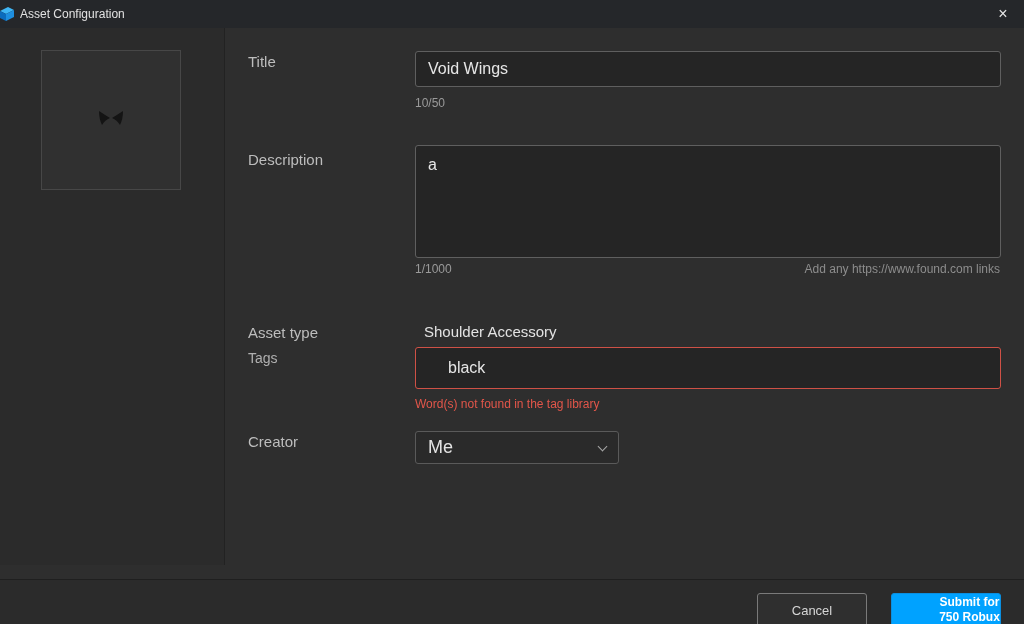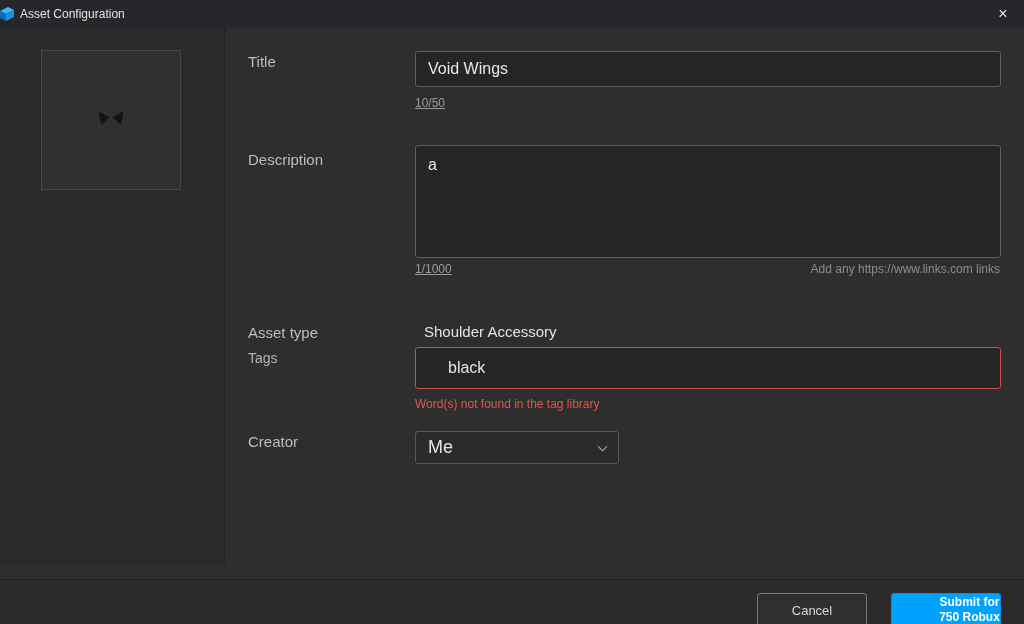--- a/index.html
+++ b/index.html
@@ -88,21 +88,20 @@
     height: 113px;
     padding: 10px 12px;
     resize: none;
     line-height: 17px;
   }
   .counter {
     position: absolute;
     left: 189px;
     font-size: 12px;
     color: #9a9a9a;
-    text-decoration: underline;
   }
   .hint {
     position: absolute;
     right: 24px;
     font-size: 12px;
     color: #8d8d8d;
   }
   .static-value {
     position: absolute;
     left: 198px; 
@@ -205,21 +204,21 @@
 
     <div class="main-panel">
 
       <label class="field-label" style="top:25px;">Title</label>
       <input class="text-input" style="top: 23px;" type="text" value="Void Wings">
       <div class="counter" style="top:68px;">10/50</div>
 
       <label class="field-label" style="top:123px;">Description</label>
       <textarea class="text-area" style="top: 117px;">a</textarea>
       <div class="counter" style="top:234px;">1/1000</div>
-      <div class="hint" style="top:234px;">Add any https://www.links.com links</div>
+      <div class="hint" style="top:234px;">Add any https://www.found.com links</div>
 
       <label class="field-label" style="top:296px;">Asset type</label>
       <div class="static-value" style="top:295px;">Shoulder Accessory</div>
 
       <label class="field-label" style="top:322px; font-size:14px; color:#b0b0b0;">Tags</label>
       <input class="text-input tags-input" style="top: 319px; height: 42px;" type="text" value="black">
       <div class="error-text" style="top:369px;">Word(s) not found in the tag library</div>
 
       <label class="field-label" style="top:405px;">Creator</label>
       <div class="dropdown" style="top:403px;">

